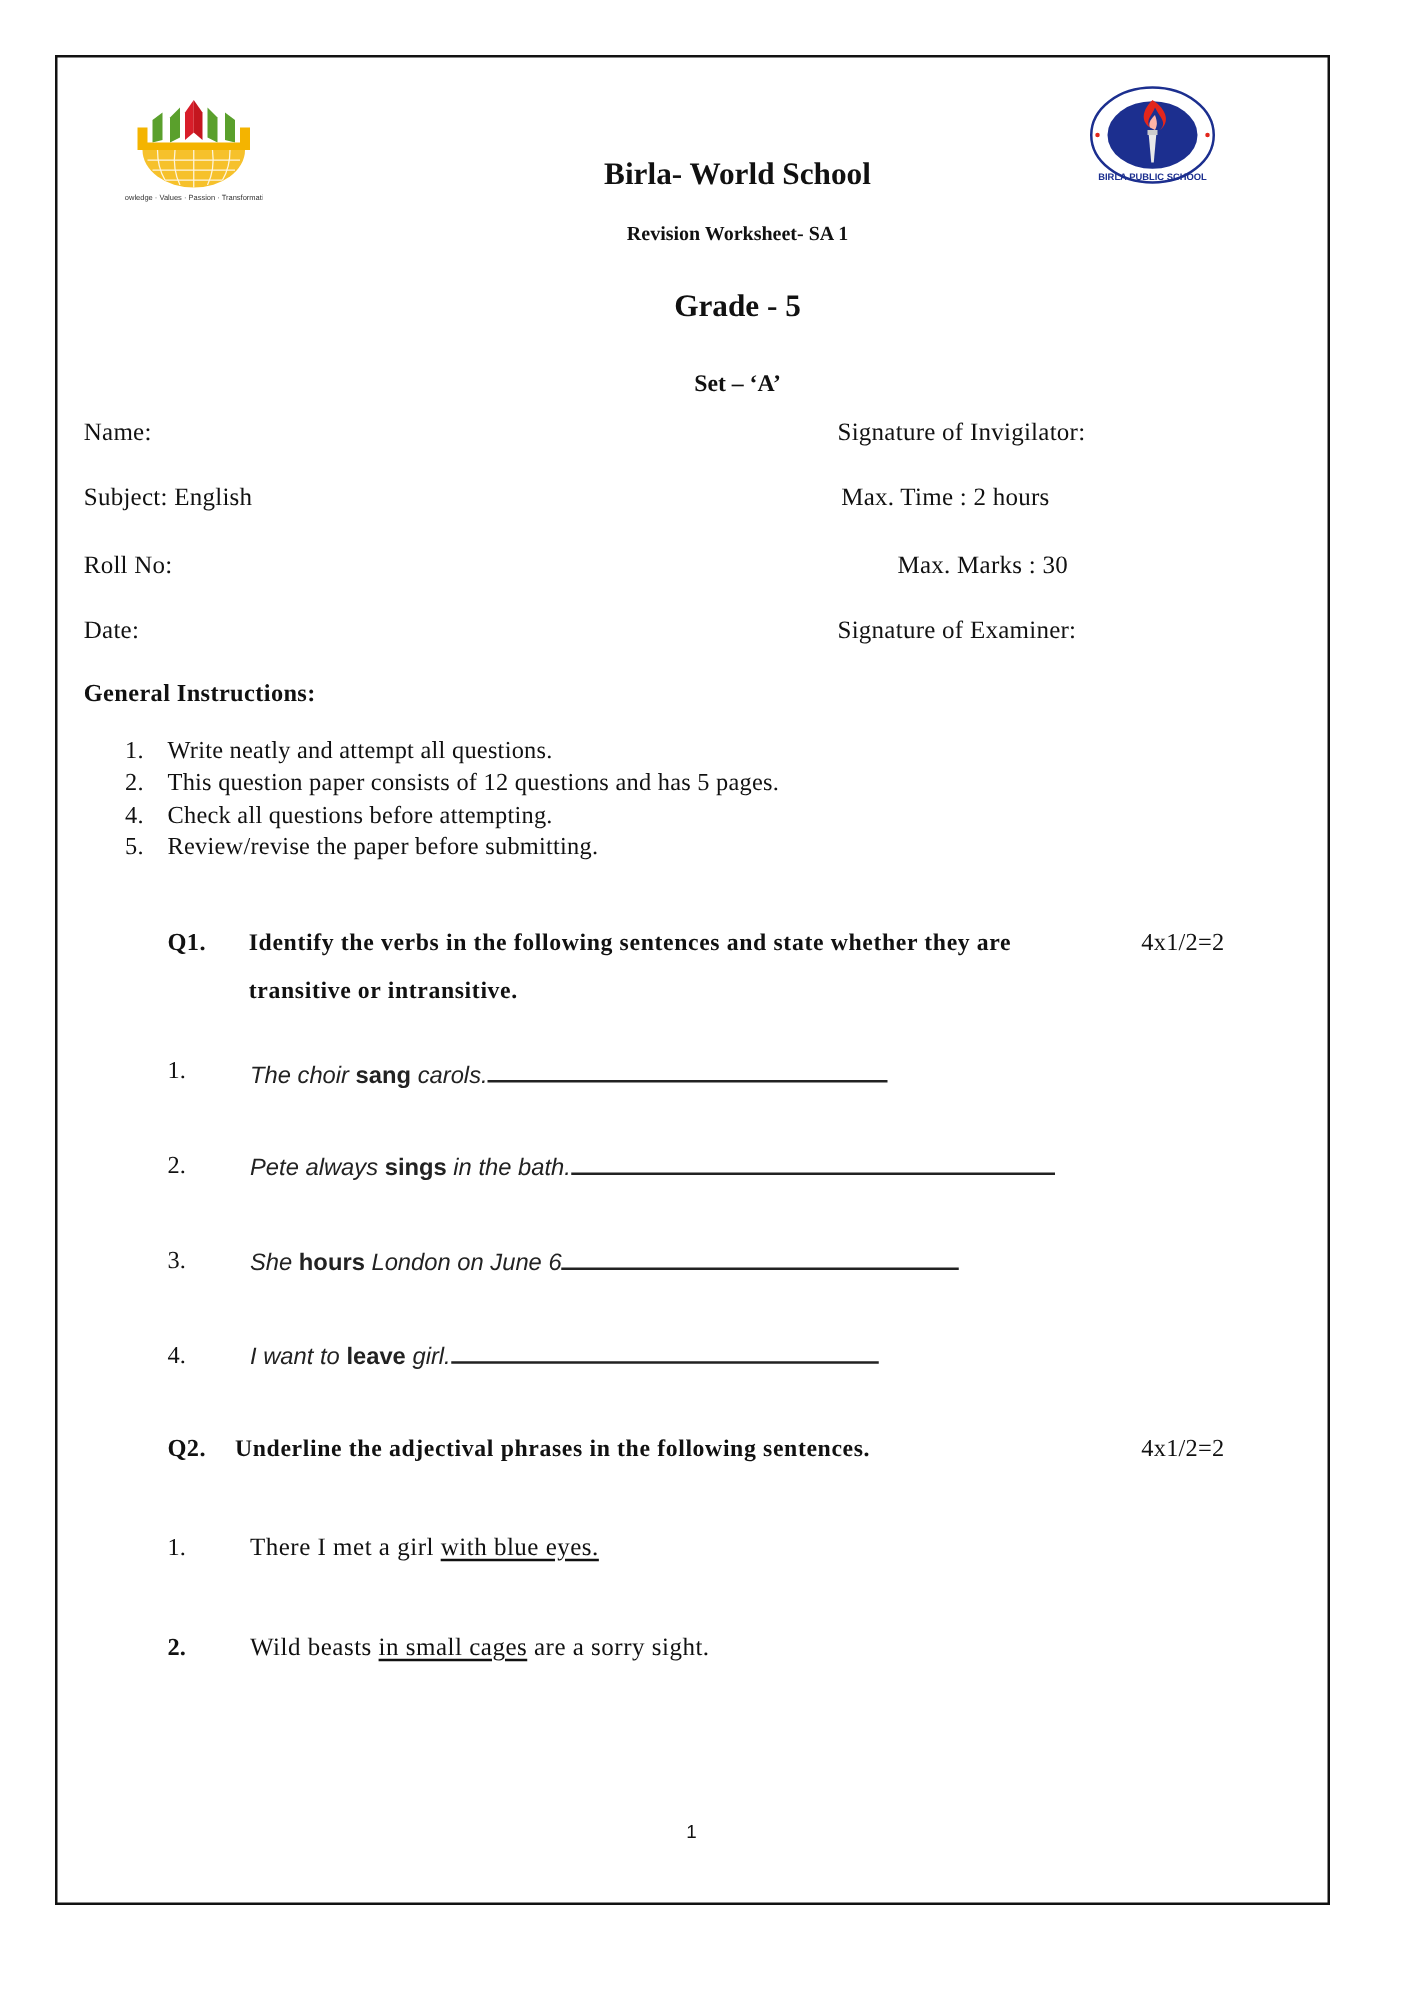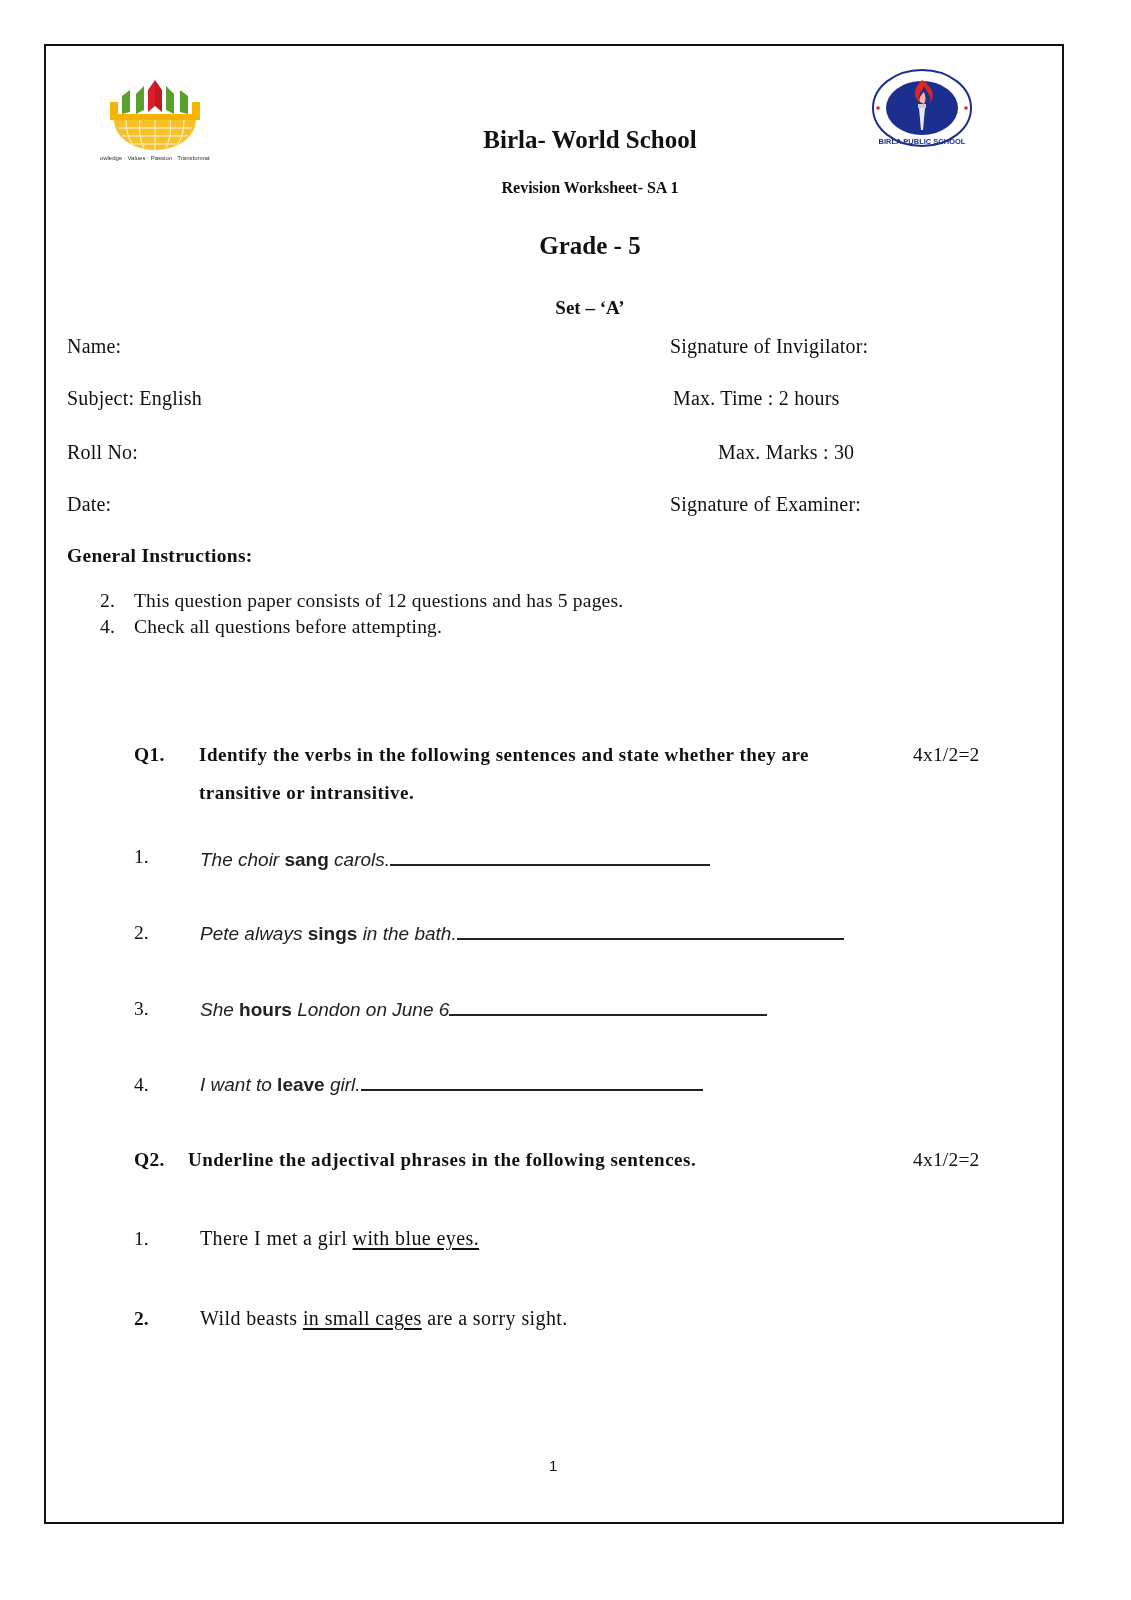--- a/index.html
+++ b/index.html
@@ -87,22 +87,24 @@
 <div class="abs field" style="left:67px; top:441px;">Roll No:</div>
 <div class="abs field" style="left:67px; top:493px;">Date:</div>
 
 <div class="abs field" style="left:670px; top:335px;text-align:center;">Signature of Invigilator:</div>
 <div class="abs field" style="left:673px; top:387px;">Max. Time : 2 hours</div>
 <div class="abs field" style="left:670px; top:441px;margin-left:48px;">Max. Marks : 30</div>
 <div class="abs field" style="left:670px; top:493px;">Signature of Examiner:</div>
 
 <div class="abs gi-head" style="left:67px; top:545px;">General Instructions:</div>
 <div class="abs instr" style="left:100px; top:588px;">
+  <div><span class="num">1.</span><span>Write neatly and attempt all questions.</span></div>
   <div><span class="num">2.</span><span>This question paper consists of 12 questions and has 5 pages.</span></div>
   <div><span class="num">4.</span><span>Check all questions before attempting.</span></div>
+  <div><span class="num">5.</span><span>Review/revise the paper before submitting.</span></div>
 </div>
 
 <div class="abs qnum" style="left:134px; top:744px;">Q1.</div>
 <div class="abs qtext" style="left:199px; top:744px;">Identify the verbs in the following sentences and state whether they are</div>
 <div class="abs qtext" style="left:199px; top:782px;">transitive or intransitive.</div>
 <div class="abs marks" style="left:913px; top:744px;">4x1/2=2</div>
 
 <div class="abs itemnum" style="left:134px; top:846px;">1.</div>
 <div class="abs sent-sans" style="left:200px; top:846px;">
   <span>The choir </span><b>sang</b><span> carols.</span><span class="blank" style="width:320px;"></span>

